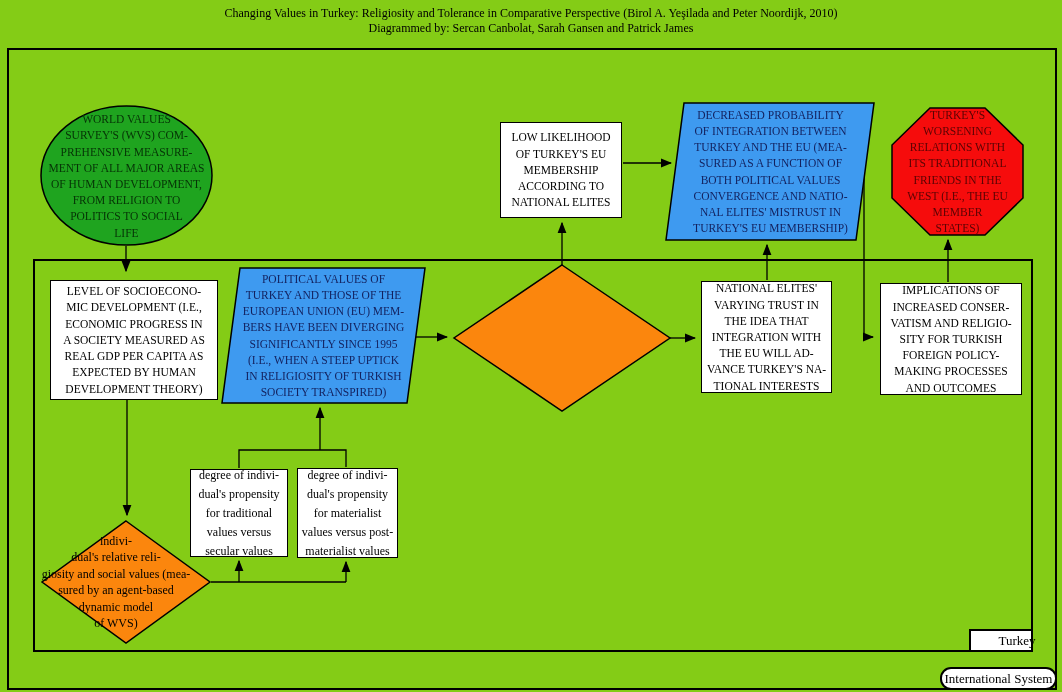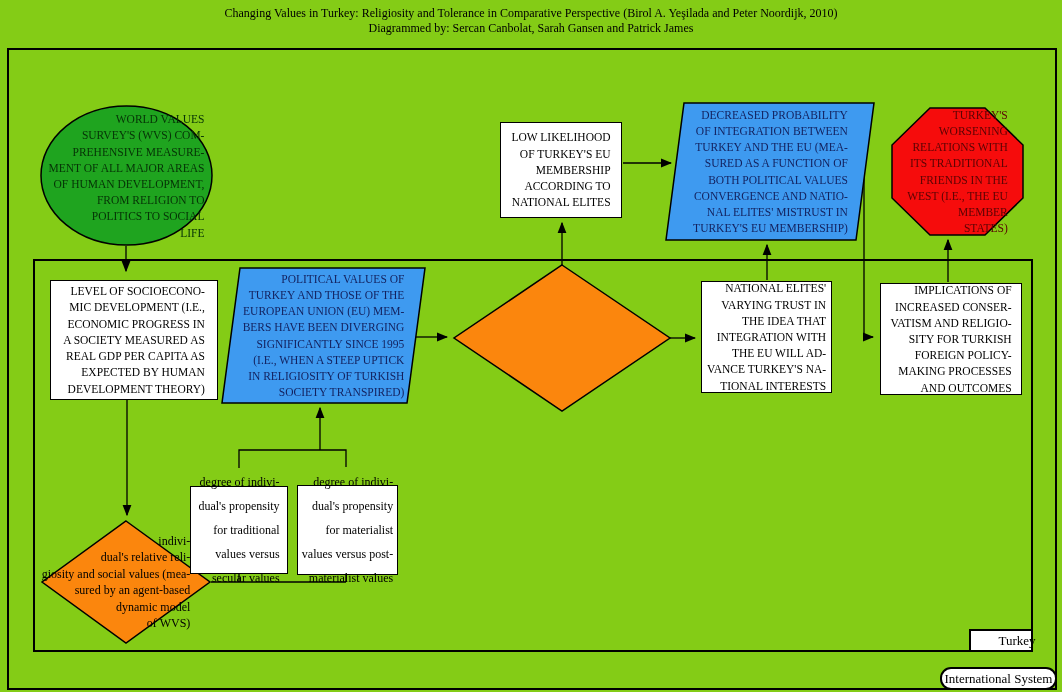--- a/index.html
+++ b/index.html
@@ -8,24 +8,24 @@
 
   .title-block { position:absolute; left:0; top:6px; width:100%; text-align:center; z-index:5; }
   .title-line { font-size:12px; line-height:15px; }
 
   .frame { position:absolute; border:2px solid #000; z-index:1; }
 
   svg.layer { position:absolute; left:0; top:0; z-index:2; }
 
   .node, .lbl {
     position:absolute; display:flex; align-items:center; justify-content:center;
-    text-align:right; white-space:pre-line; font-size:11.5px; line-height:16.2px; z-index:3;
+    text-align:center; white-space:pre-line; font-size:11.5px; line-height:16.2px; z-index:3;
   }
   .node { background:#fff; border:1.5px solid #000; box-sizing:border-box; }
-  .small-node { font-size:12px; line-height:24px;margin-top:17px; }
+  .small-node { font-size:12px; line-height:19px; }
   .lower { font-size:12px; line-height:16.5px; }
 
   .t-green { color:#063306; }
   .t-blue  { color:#13215e; }
   .t-red   { color:#5a0404; }
 
   .corner-label {
     position:absolute; border:2px solid #000; background:#fff; z-index:4;
     display:flex; align-items:center; justify-content:center; font-size:13px; box-sizing:border-box;
   }

